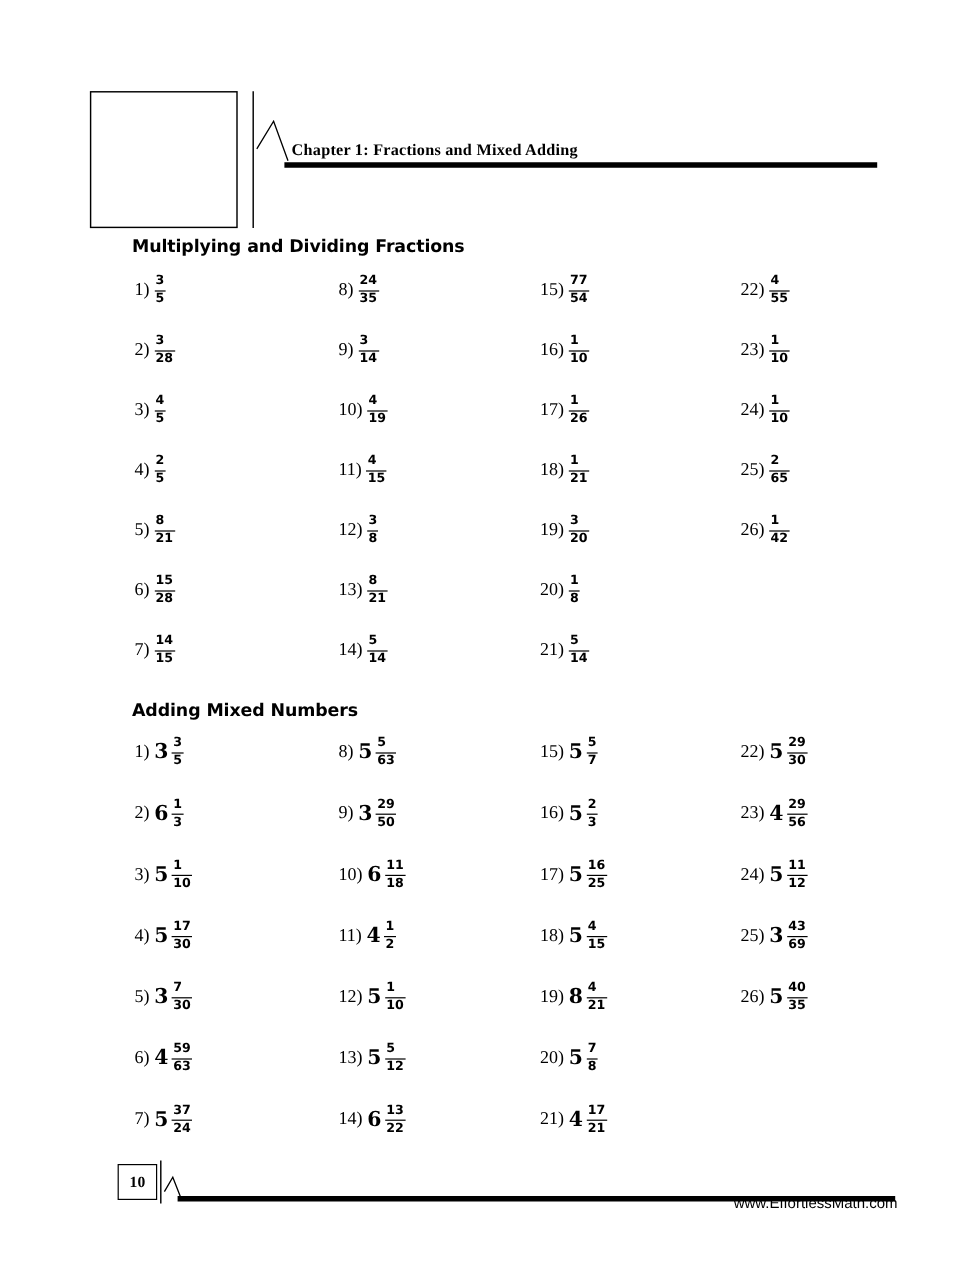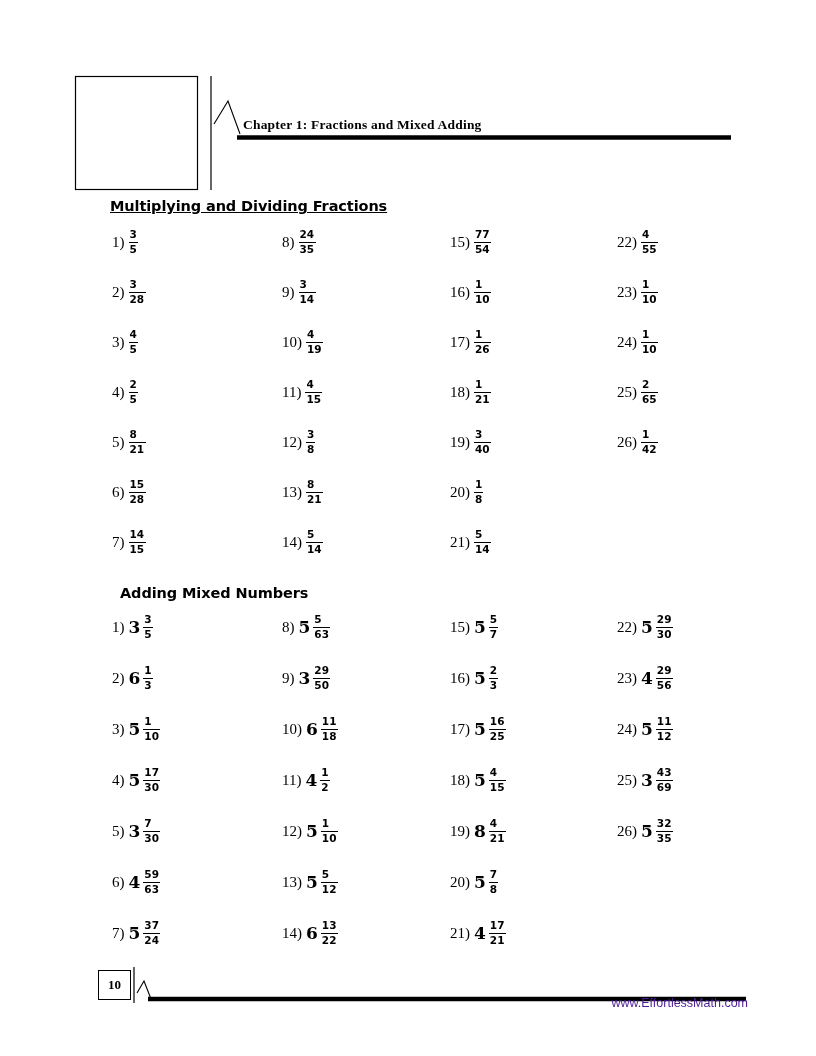--- a/index.html
+++ b/index.html
@@ -38,22 +38,22 @@
 
   
   .section-heading {
     position: absolute;
     font-family: "DejaVu Sans", sans-serif;
     font-weight: bold;
     font-size: 14.5px;
     letter-spacing: -0.1px;
     white-space: nowrap;
   }
-  #heading-multiplying { left: 110px; top: 198px; text-decoration: underline; }
-  #heading-adding      { left: 110px; top: 585px; margin-left: 10px; }
+  #heading-multiplying { left: 110px; top: 198px; }
+  #heading-adding      { left: 110px; top: 585px; }
 
   
   .answer-section {
     position: absolute;
     left: 0;
     width: 816px;
   }
   #section-multiplying { top: 225px; }
   #section-adding      { top: 610px; }
 
@@ -294,21 +294,21 @@
         <span class="item-number">18)</span>
         <span class="fraction wide">
           <span class="num">1</span>
           <span class="den">21</span>
         </span>
       </div>
       <div class="answer-item plain-fraction" style="top: 200px;">
         <span class="item-number">19)</span>
         <span class="fraction wide">
           <span class="num">3</span>
-          <span class="den">40</span>
+          <span class="den">20</span>
         </span>
       </div>
       <div class="answer-item plain-fraction" style="top: 250px;">
         <span class="item-number">20)</span>
         <span class="fraction">
           <span class="num">1</span>
           <span class="den">8</span>
         </span>
       </div>
       <div class="answer-item plain-fraction" style="top: 300px;">
@@ -565,31 +565,31 @@
         <span class="whole-part">3</span>
         <span class="fraction wide">
           <span class="num">43</span>
           <span class="den">69</span>
         </span>
       </div>
       <div class="answer-item" style="top: 204px;">
         <span class="item-number">26)</span>
         <span class="whole-part">5</span>
         <span class="fraction wide">
-          <span class="num">32</span>
+          <span class="num">40</span>
           <span class="den">35</span>
         </span>
       </div>
     </div>
   </div>
 
 <svg id="footer-decoration" viewBox="0 0 816 70" width="816" height="70">
 
   <line x1="134" y1="12" x2="134" y2="48" stroke="#000000" stroke-width="1.2"></line>
 
   <polyline points="137,38 144,26 151,44" fill="none" stroke="#000000" stroke-width="1.1"></polyline>
 
   <line x1="148" y1="44" x2="746" y2="44" stroke="#000000" stroke-width="4.5"></line>
 </svg>
 
 <div id="page-number">10</div>
 
-<div id="site-url" style="color: #4c1d95;">www.EffortlessMath.com</div>
+<div id="site-url" style="color: #000000;">www.EffortlessMath.com</div>
 
 </body></html>

